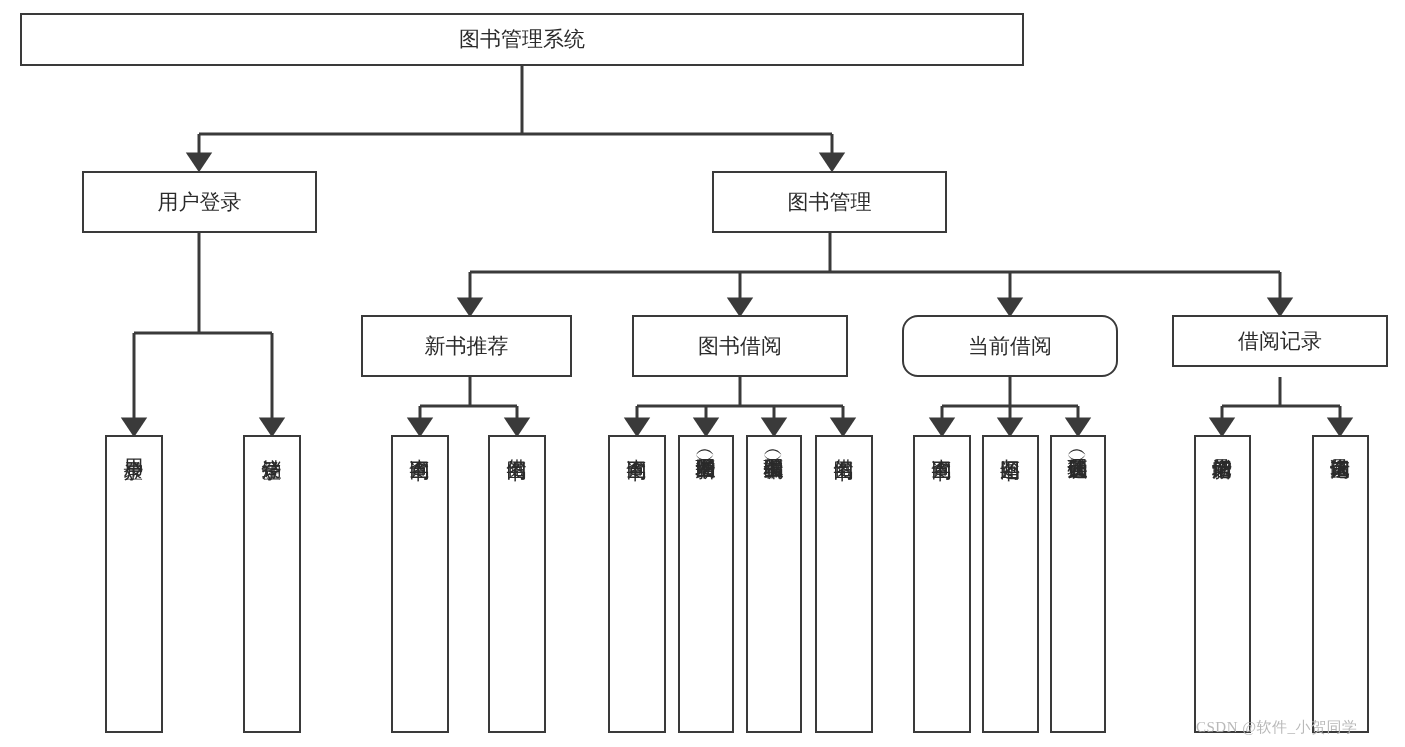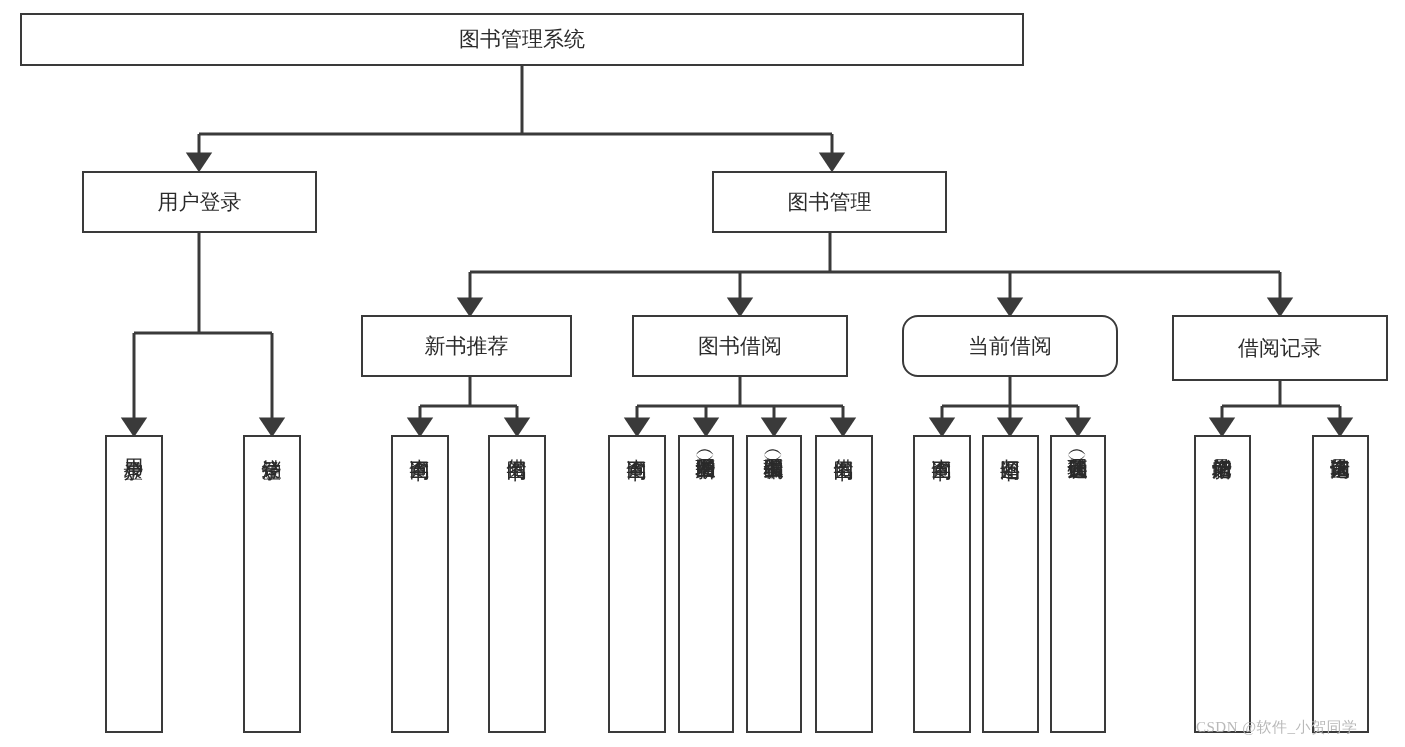--- a/index.html
+++ b/index.html
@@ -146,21 +146,21 @@
   </div>
 
   <div class="node h" style="left:632px; top:315px; width:216px; height:62px;">
     <span class="lbl">图书借阅</span>
   </div>
 
   <div class="node h" style="left:902px; top:315px; width:216px; height:62px;border-radius:16px;">
     <span class="lbl">当前借阅</span>
   </div>
 
-  <div class="node h" style="left:1172px; top:315px; width:216px; height:66px;">
+  <div class="node h" style="left:1172px; top:315px; width:216px; height:52px;">
     <span class="lbl">借阅记录</span>
   </div>
 
   <div class="node v" style="left:105px; top:435px; width:58px; height:298px;">
     <span class="lbl">用户登录</span>
   </div>
 
   <div class="node v" style="left:243px; top:435px; width:58px; height:298px;">
     <span class="lbl">注销登录</span>
   </div>

